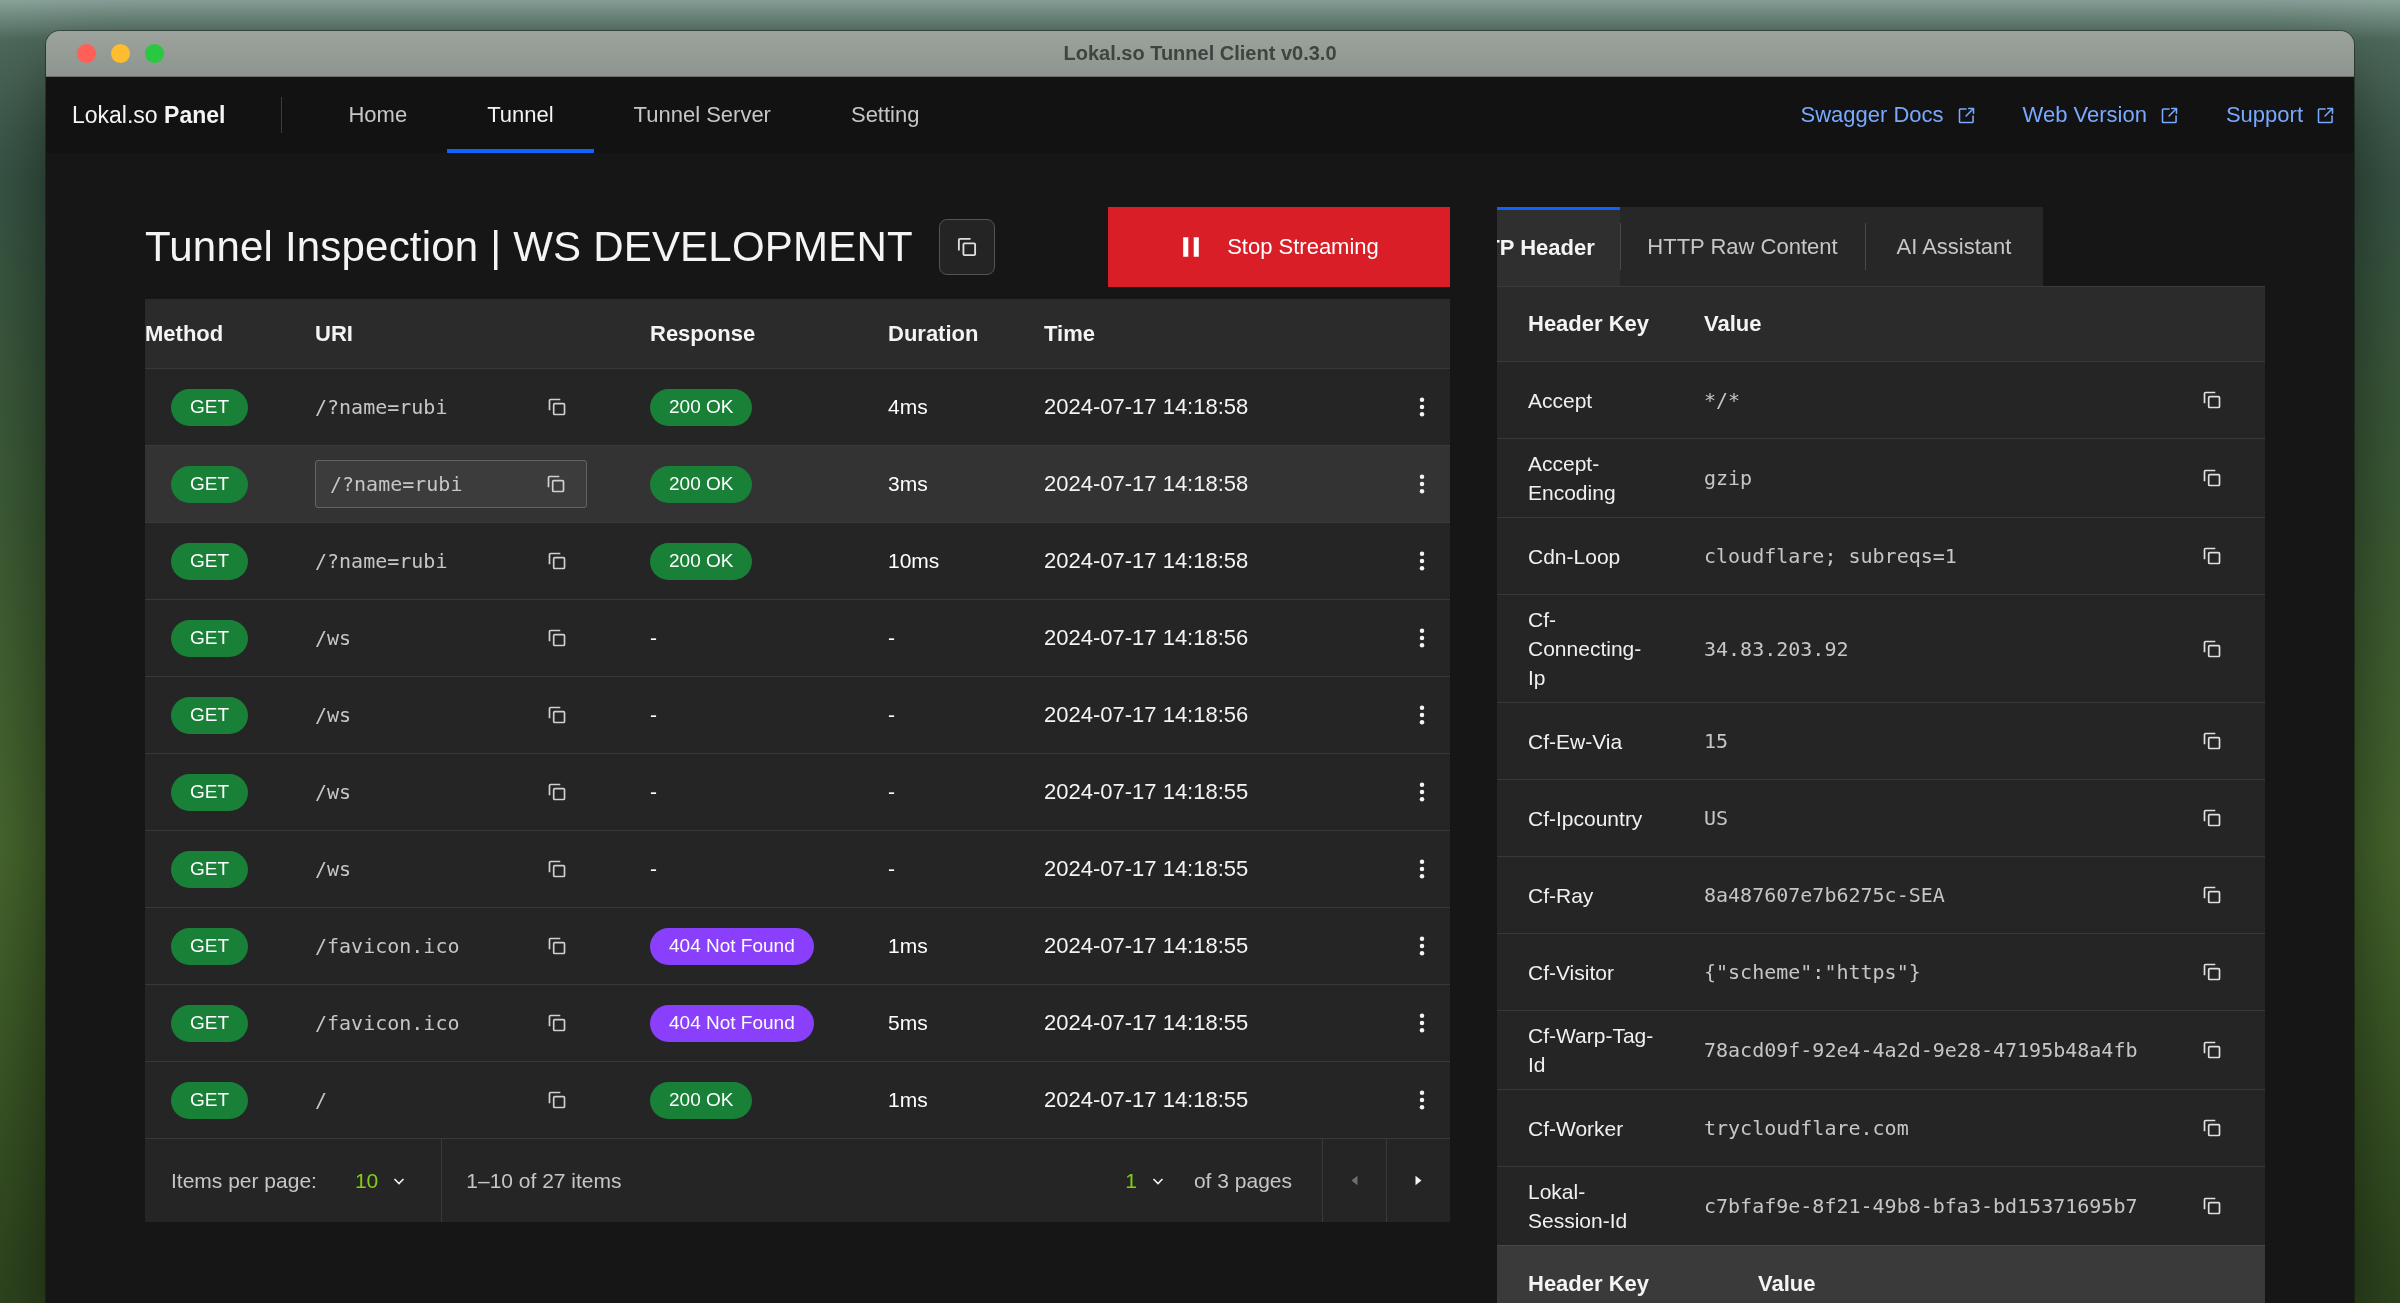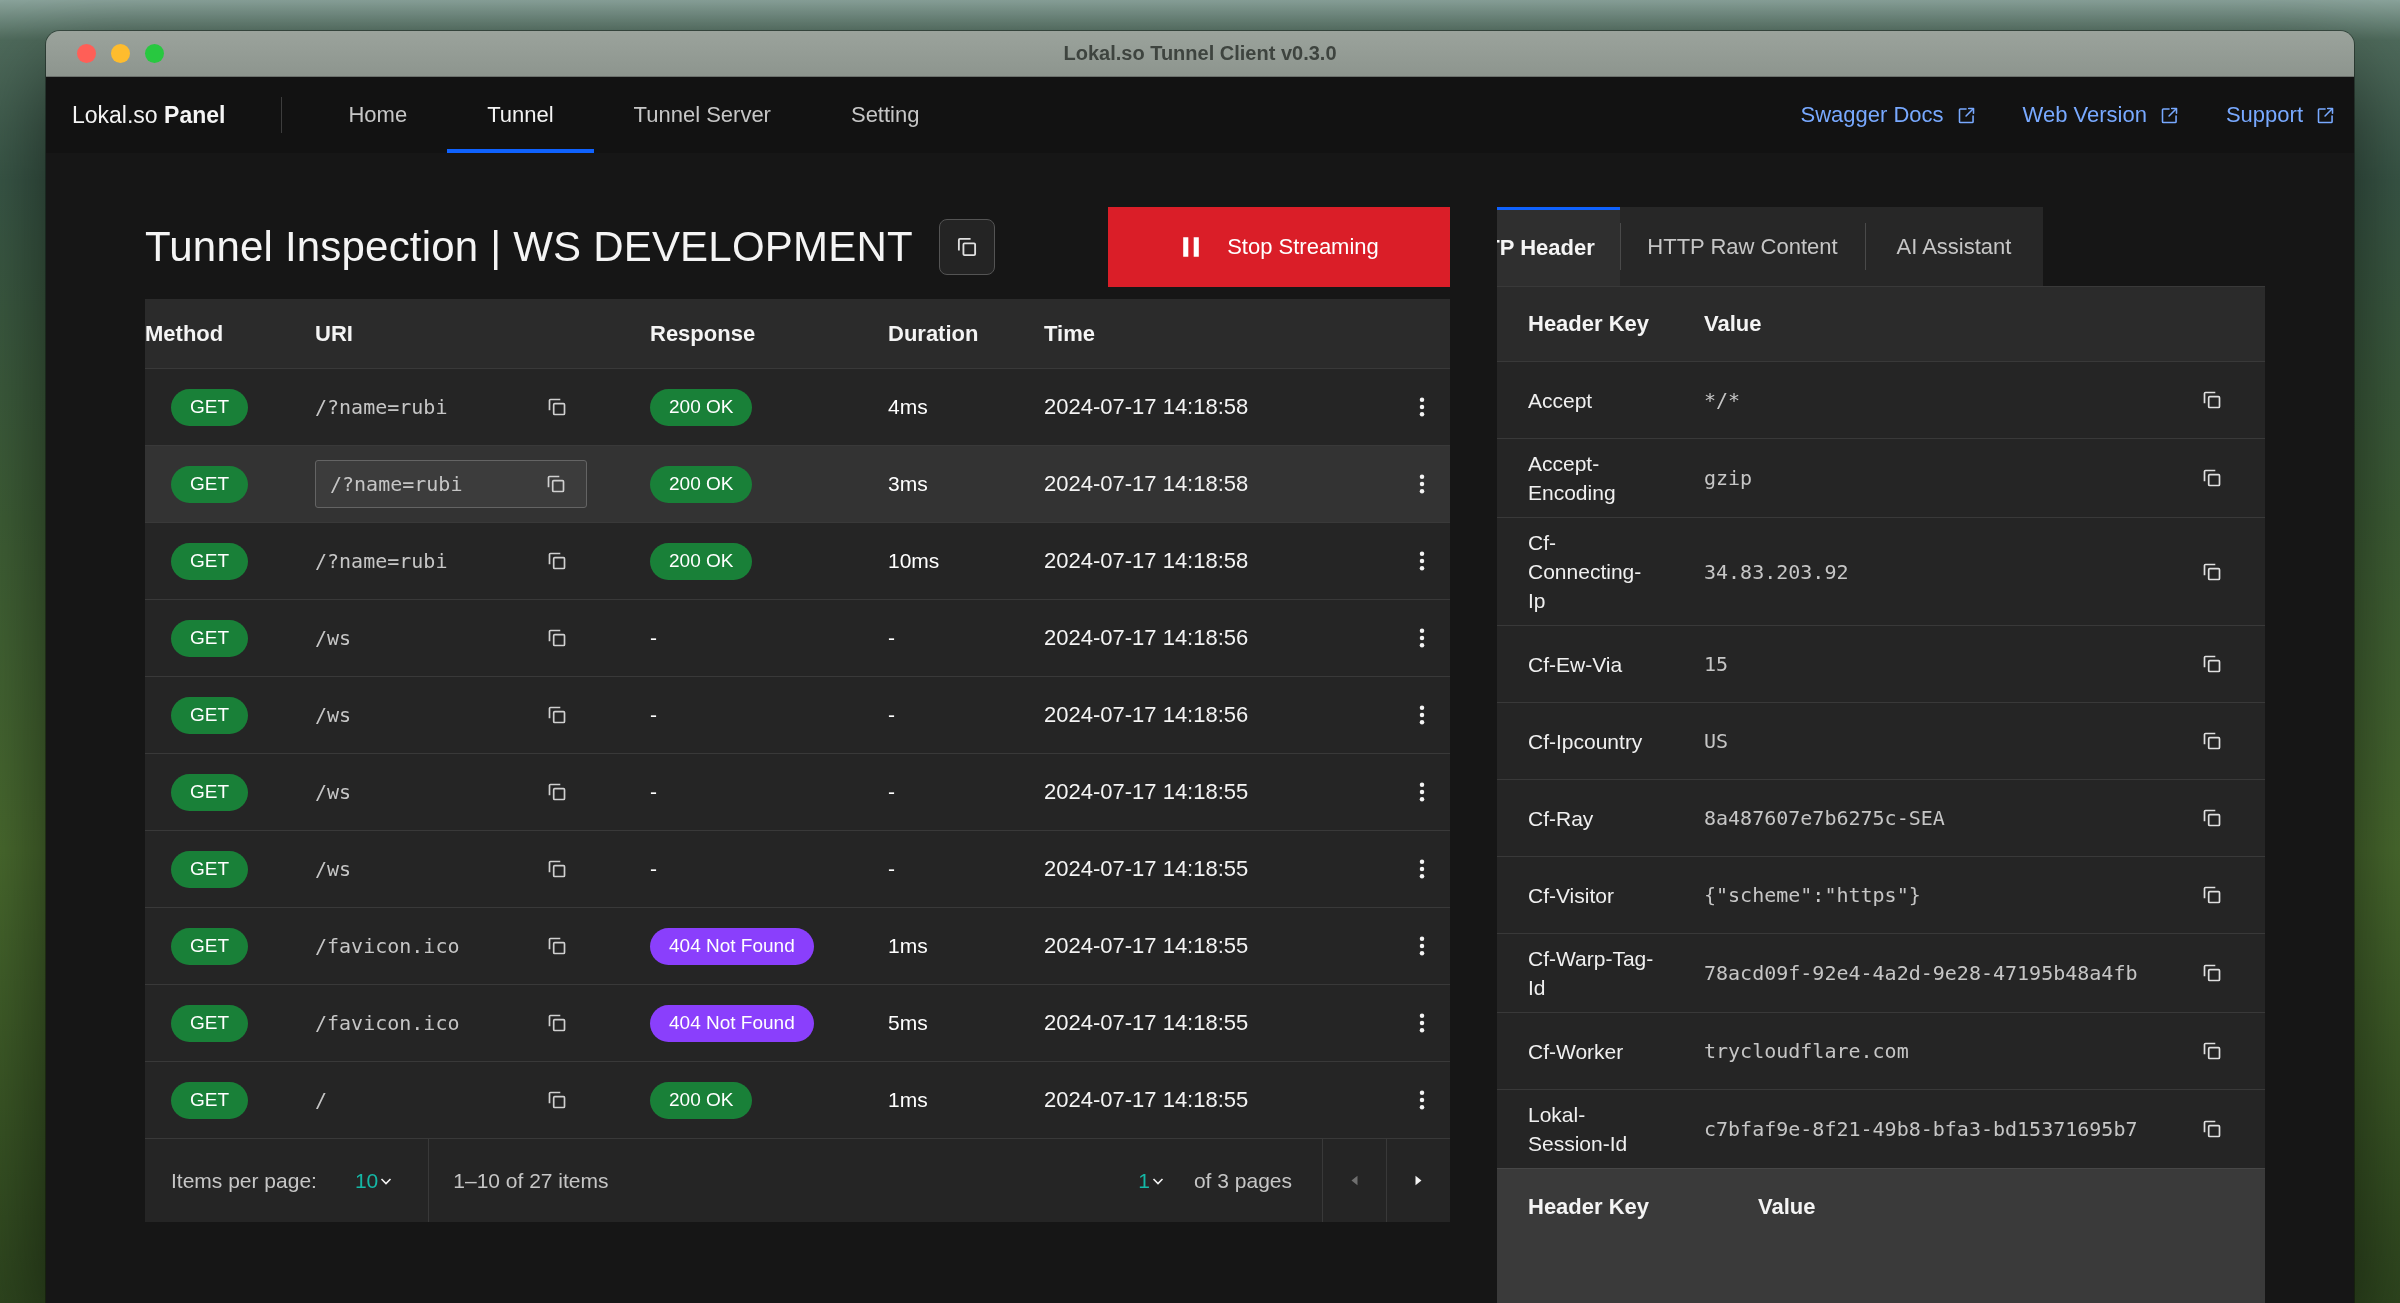--- a/index.html
+++ b/index.html
@@ -67,21 +67,21 @@
   .highlight .uri-wrap { border:1px solid #646464; background:#3c3c3c; border-radius:3px; padding:11px 18px 11px 14px; }
   .uri-text { font-family:"DejaVu Sans Mono", monospace; font-size:20px; color:#c6c6c6; }
   .plain-cell { font-size:21px; color:#ffffff; }
   .time-cell { font-size:22px; color:#f4f4f4; }
   .menu-cell { display:flex; justify-content:center; }
   .kebab-btn { color:#f4f4f4; }
 
   
   .pagination { height:84px; background:#252525; border-top:1px solid #393939; display:flex; align-items:center; font-size:21px; color:#c6c6c6; }
   .pg-label { margin-left:26px; }
-  .pg-select { display:flex; align-items:center; color:#14b8a6; cursor:pointer; }
+  .pg-select { display:flex; align-items:center; gap:13px; color:#84cc16; cursor:pointer; }
   .pg-select .icon { color:#f4f4f4; }
   .pg-ipp { margin-left:38px; }
   .pg-div { width:1px; height:100%; background:#393939; margin-left:34px; }
   .pg-range { margin-left:24px; }
   .pg-right { margin-left:auto; display:flex; align-items:center; height:100%; }
   .pg-pages { margin:0 30px 0 28px; }
   .pg-btn { width:64px; height:100%; border:none; border-left:1px solid #393939; background:transparent; display:flex; align-items:center; justify-content:center; cursor:pointer; color:#f4f4f4; }
   .pg-btn.disabled { color:#6f6f6f; }
 
   
@@ -568,20 +568,32 @@
             <button class="icon-btn insp-copy">
               <span class="icon i24">
                 <svg viewBox="0 0 24 24" fill="none" stroke="currentColor" stroke-width="1.7" stroke-linejoin="round">
                   <rect x="8.7" y="8.7" width="10.8" height="10.8" rx="1"></rect>
                   <path d="M15.3 4.5H5.5a1 1 0 0 0-1 1v9.8"></path>
                 </svg>
               </span>
             </button>
           </div>
           <div class="insp-row">
+            <div class="insp-key">Cdn-Loop</div>
+            <div class="insp-val">cloudflare; subreqs=1</div>
+            <button class="icon-btn insp-copy">
+              <span class="icon i24">
+                <svg viewBox="0 0 24 24" fill="none" stroke="currentColor" stroke-width="1.7" stroke-linejoin="round">
+                  <rect x="8.7" y="8.7" width="10.8" height="10.8" rx="1"></rect>
+                  <path d="M15.3 4.5H5.5a1 1 0 0 0-1 1v9.8"></path>
+                </svg>
+              </span>
+            </button>
+          </div>
+          <div class="insp-row">
             <div class="insp-key">Cf-Connecting-Ip</div>
             <div class="insp-val">34.83.203.92</div>
             <button class="icon-btn insp-copy">
               <span class="icon i24">
                 <svg viewBox="0 0 24 24" fill="none" stroke="currentColor" stroke-width="1.7" stroke-linejoin="round">
                   <rect x="8.7" y="8.7" width="10.8" height="10.8" rx="1"></rect>
                   <path d="M15.3 4.5H5.5a1 1 0 0 0-1 1v9.8"></path>
                 </svg>
               </span>
             </button>

